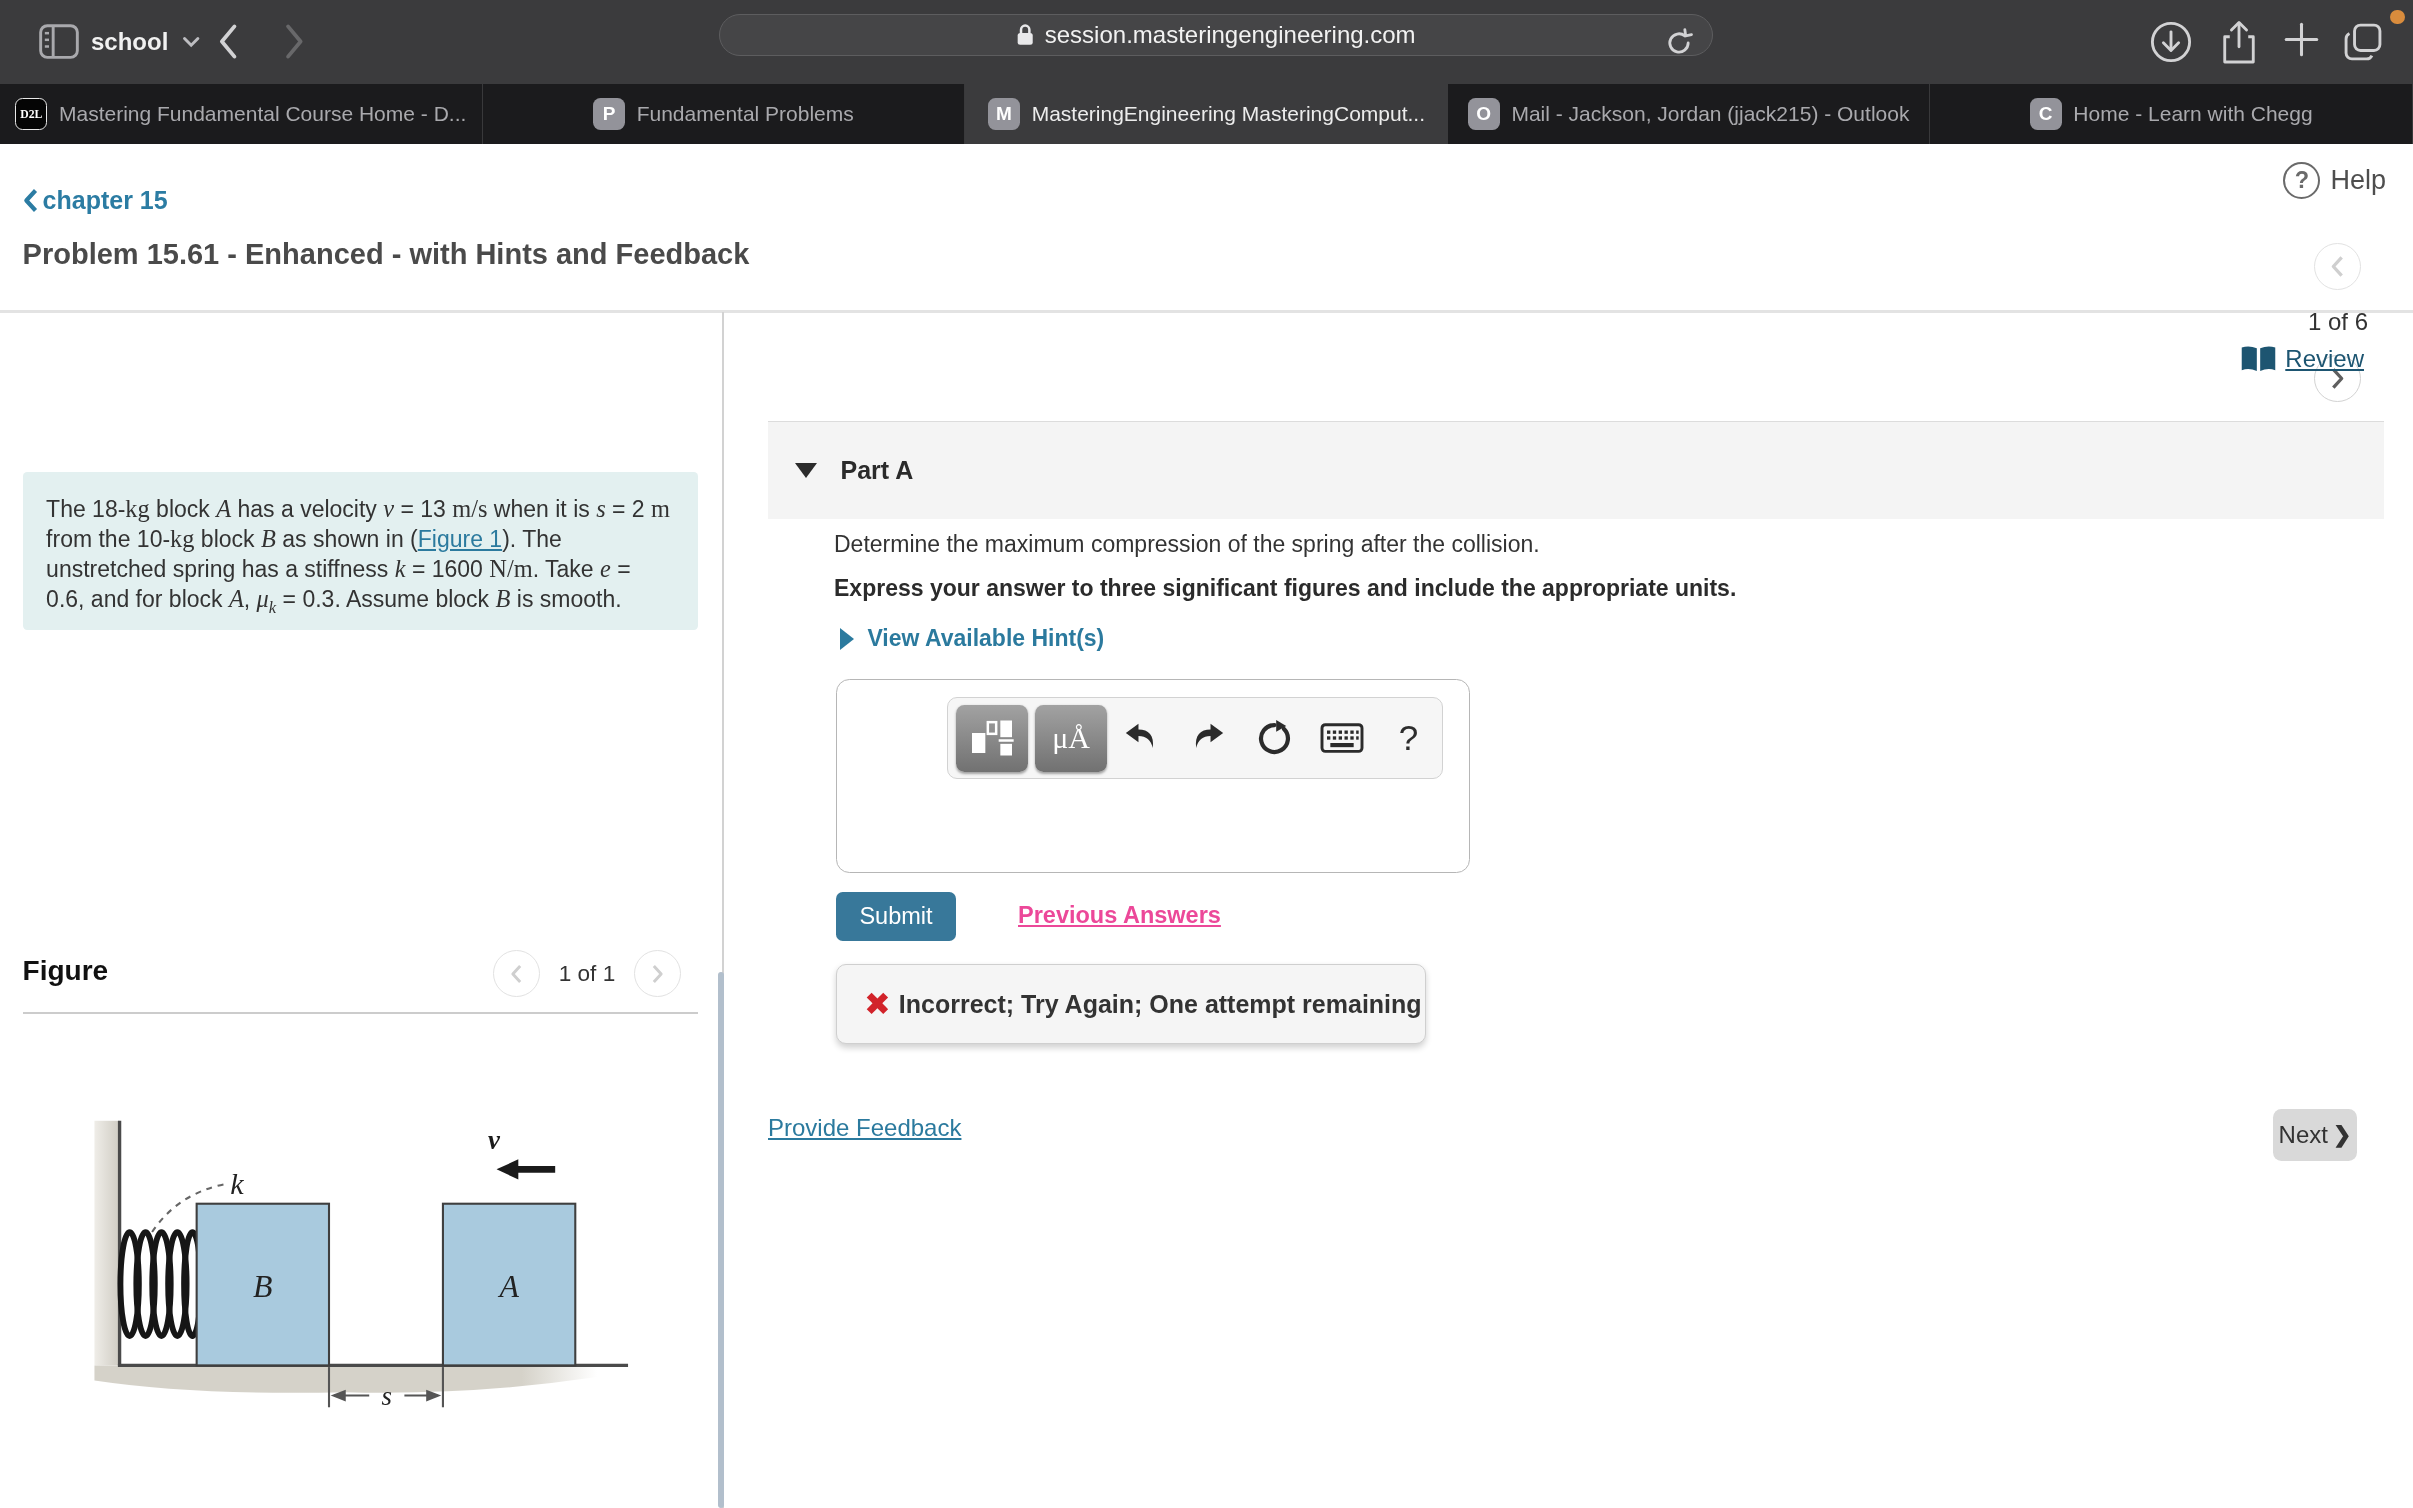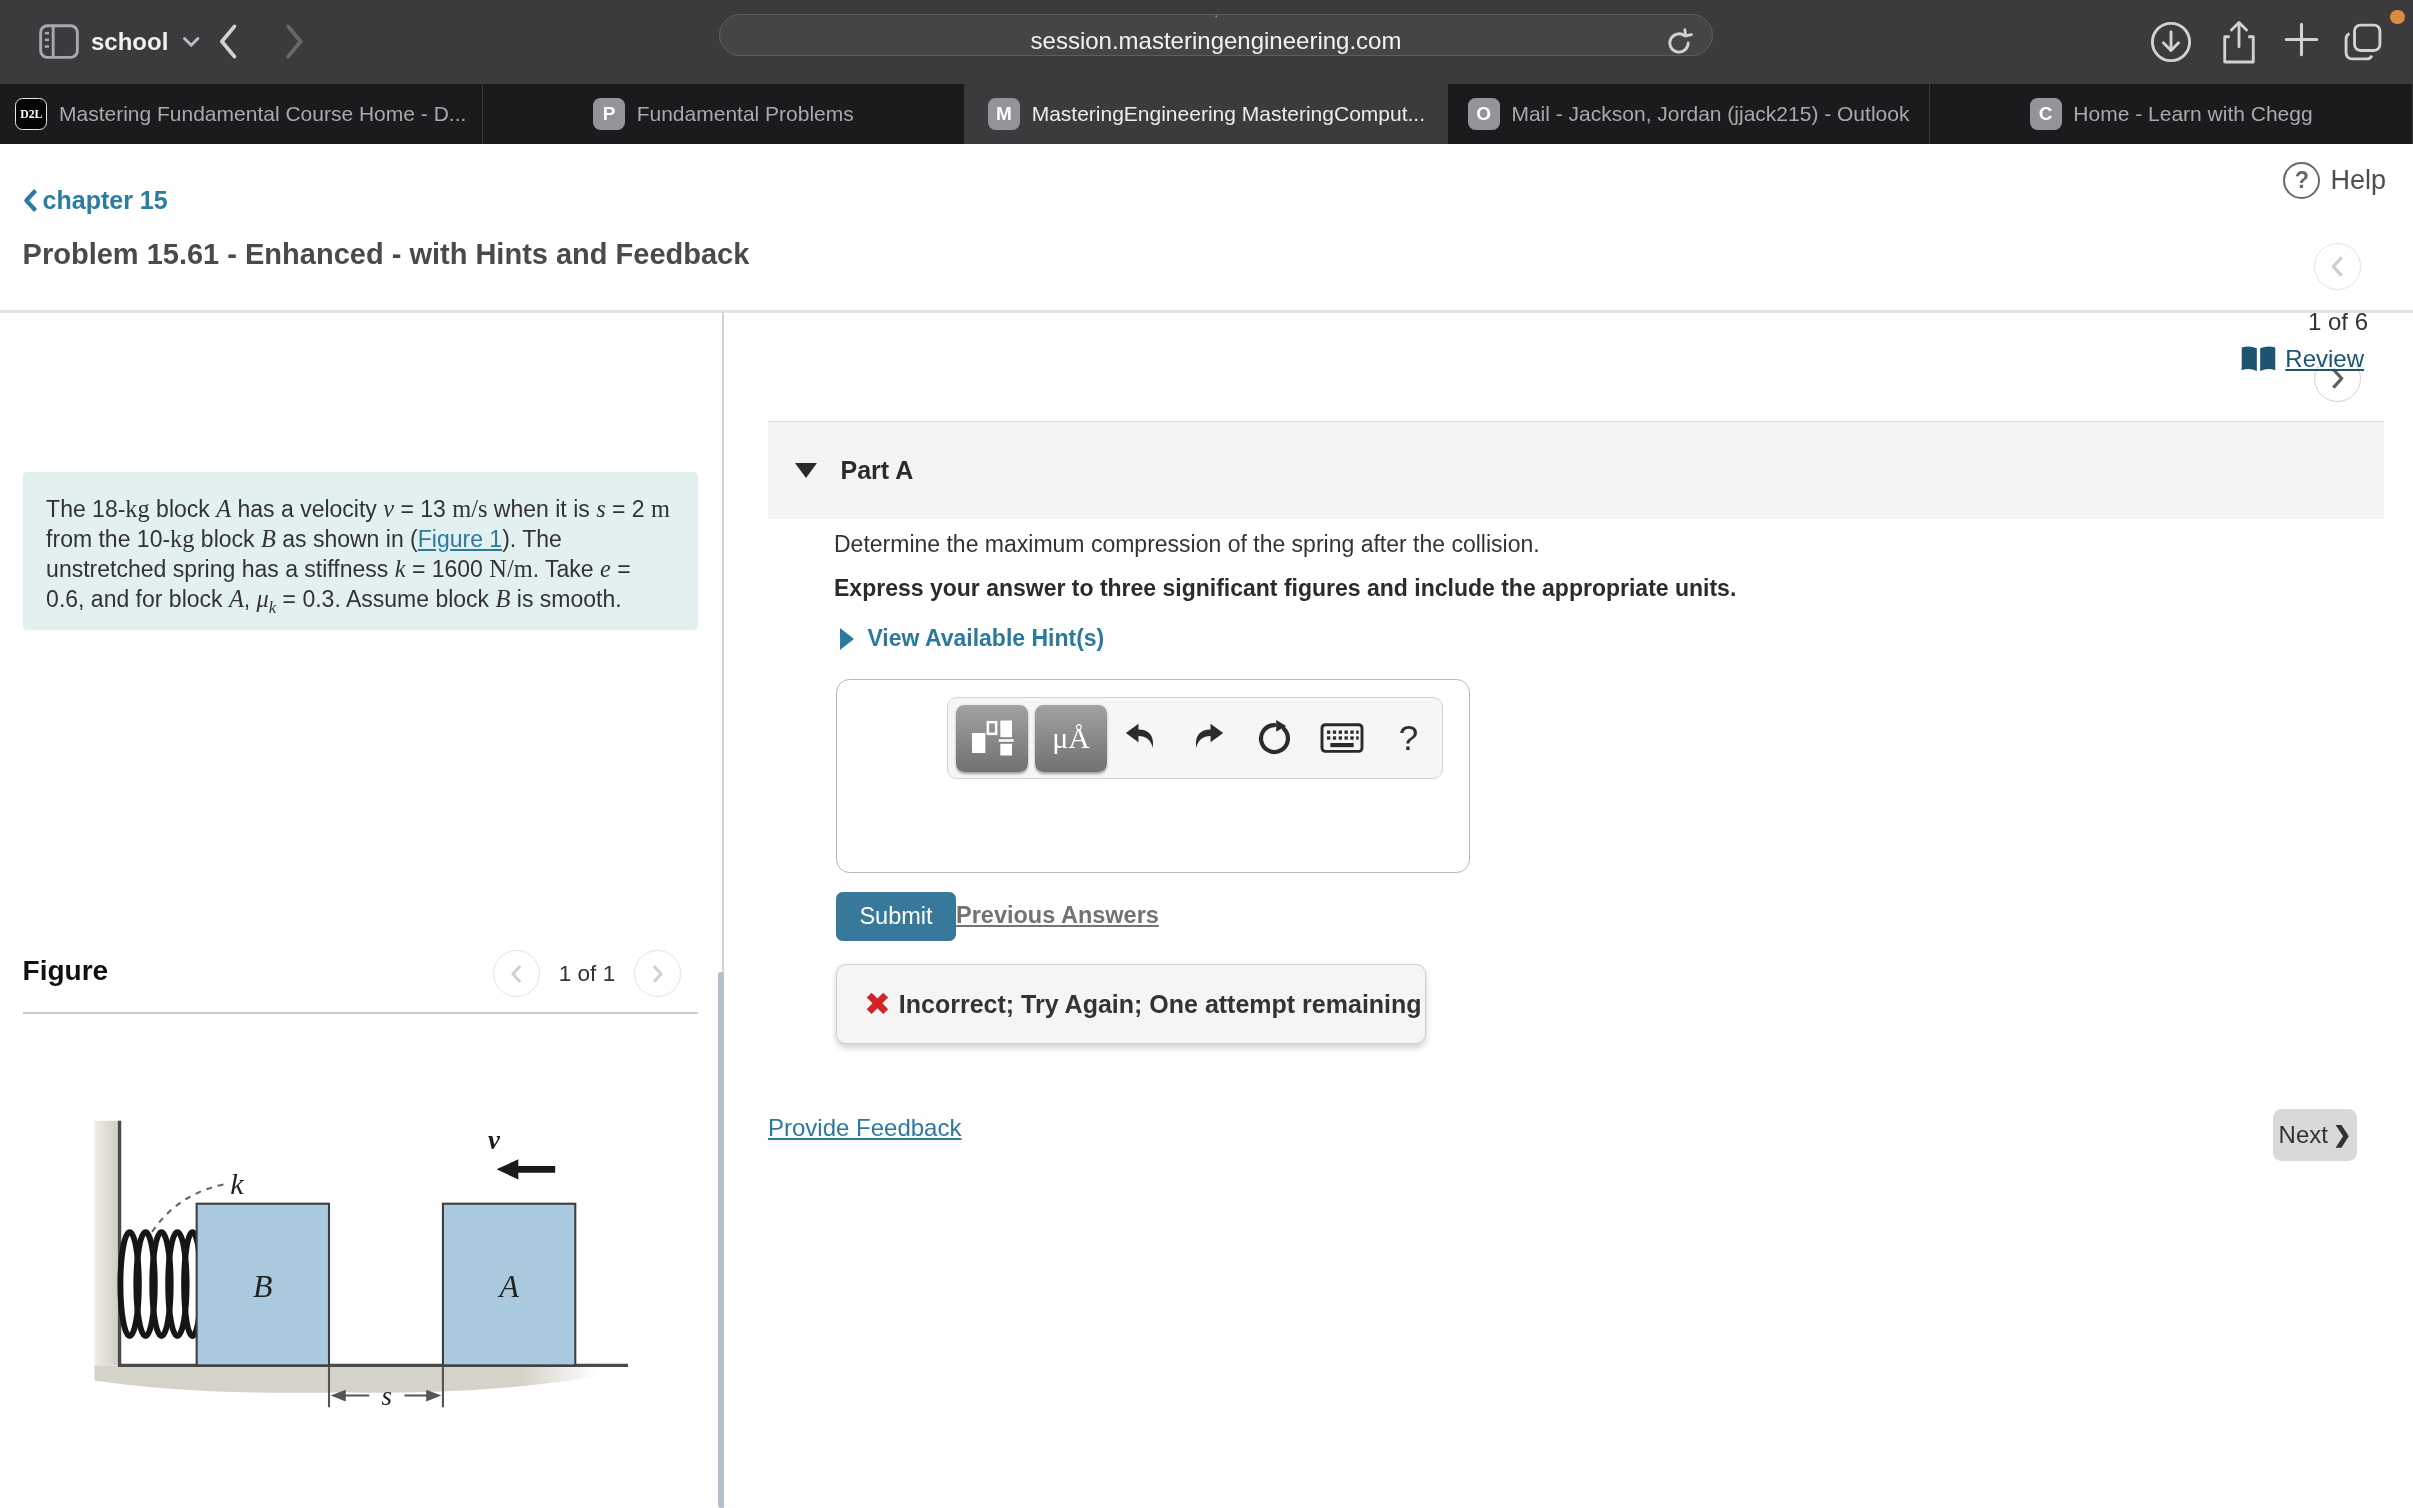--- a/index.html
+++ b/index.html
@@ -8,21 +8,21 @@
   .abs { position:absolute; }
 
   
   #chrome { position:absolute; left:0; top:0; width:2413px; height:84px; background:#3b3b3d; }
   #sidebar-btn { position:absolute; left:39px; top:23.5px; width:40px; height:35px; }
   #profile { position:absolute; left:91px; top:0; height:84px; display:flex; align-items:center; gap:14px;
              color:#f1f1f1; font-size:24px; font-weight:bold; }
   .navarrow { position:absolute; top:22px; }
   #urlbar { position:absolute; left:719px; top:14.2px; width:994px; height:42px; border-radius:28px;
             background:#454547; border:0.8px solid #5d5d5f; display:flex; align-items:center; justify-content:center;
-            color:#f2f2f2; font-size:24px; gap:10px;flex-direction:column; }
+            color:#f2f2f2; font-size:24px; gap:10px; }
   #reload-icon { position:absolute; right:18.4px; top:11.7px; }
   .chrome-right { position:absolute; top:20px; }
   #rec-dot { position:absolute; right:8.4px; top:10px; width:14.2px; height:14.2px; border-radius:50%; background:#d98c3d; }
 
   
   #tabstrip { position:absolute; left:0; top:84px; width:2413px; height:60px; background:#1b1b1d; display:flex; }
   .tab { width:483px; height:60px; display:flex; align-items:center; justify-content:center; gap:11.7px;
          color:#a9a9ad; font-size:21px; border-right:0.8px solid #39393b; overflow:hidden; white-space:nowrap; }
   .tab.active { background:#3b3b3d; color:#ececec; border-right:none; }
   .favicon { width:32px; height:32px; border-radius:7.5px; background:#93939a; color:#fff; font-weight:bold;
@@ -93,21 +93,21 @@
   #var-label .mi { font-size:27px; }
   .ansfield { height:69px; border:1.7px solid #4d86a0; border-radius:1.7px; background:#fff; }
   #value-input { width:238px; margin-left:15px; font-family:"Liberation Serif","DejaVu Serif",serif;
                  font-size:35px; padding:0 18.4px; color:#222; }
   #value-input::placeholder { font-style:italic; color:#8a8a8a; }
   #unit-input { width:240px; margin-left:6.7px; font-family:"Liberation Serif","DejaVu Serif",serif;
                 font-size:39px; padding:0 11.7px; color:#1c1c1c; }
   #submit-btn { position:absolute; left:836px; top:748px; width:120px; height:49px; background:#38789a;
                 border:none; border-radius:6.7px; color:#fff; font-size:23.5px;
                 font-family:"Liberation Sans",sans-serif; }
-  #prev-answers { position:absolute; left:956px; top:758px; color:#737373; font-size:23.5px; font-weight:bold;
+  #prev-answers { position:absolute; left:1018px; top:758px; color:#ec4899; font-size:23.5px; font-weight:bold;
                   text-decoration:underline; }
   #feedback-box { position:absolute; left:836px; top:820px; width:590px; height:80px; background:#f5f5f5;
                   border:0.8px solid #cfcfcf; border-radius:10px; box-shadow:0 3.4px 5.9px rgba(0,0,0,.18);
                   display:flex; align-items:center; }
   #incorrect-icon { margin-left:27px; color:#d2232a; font-size:32px; font-weight:bold; }
   #feedback-text { margin-left:8px; font-size:25px; font-weight:bold; color:#333; }
   #provide-feedback { position:absolute; left:768px; top:970px; color:#2b7a9e; font-size:24px;
                       text-decoration:underline; }
   #next-btn { position:absolute; left:2273px; top:965px; width:84px; height:52px; background:#d9d9d9;
               border:none; border-radius:8.4px; font-size:24px; color:#333;

